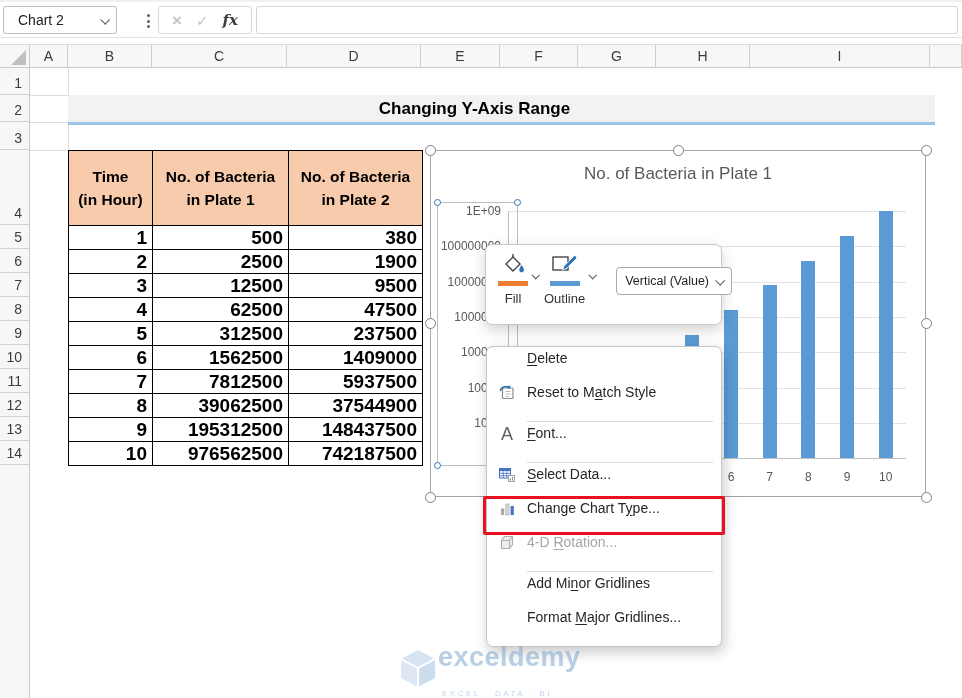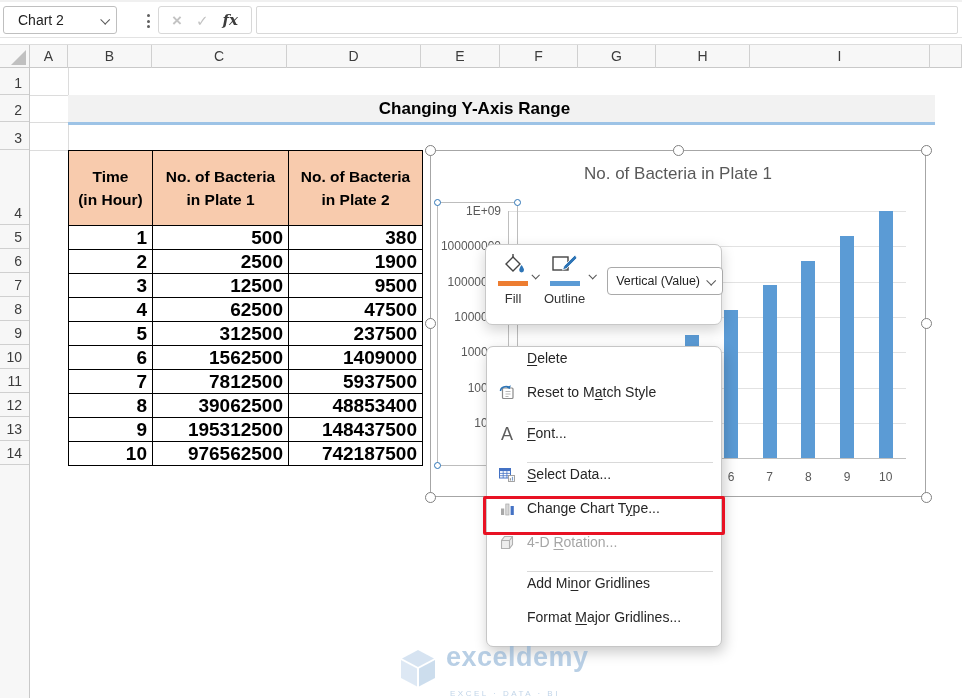--- a/index.html
+++ b/index.html
@@ -61,36 +61,36 @@
   
   .handle { position:absolute; width:11px; height:11px; border-radius:50%; background:#fff; border:1.8px solid #7f7f7f; z-index:14; cursor:grab; }
 
   
   .minitoolbar { position:absolute; left:485px; top:244px; width:237px; height:81px; background:#fff; border:1px solid #c8c8c8; border-radius:7px; box-shadow:0 5px 14px rgba(0,0,0,.18); z-index:20; display:flex; align-items:flex-start; padding:8px 8px 0 12px; }
   .tbtn { display:flex; flex-direction:column; align-items:center; cursor:pointer; }
   .tbtn .cbar { width:30px; height:5px; margin-top:2px; }
   .tbtn .tlab { font-size:13px; color:#333; margin-top:5px; }
   .tchev { margin:12px 6px 0 4px; }
   .tchev .chev { border-color:#555; width:6px; height:6px; }
-  .axisselect { margin-left:6px; margin-top:14px; height:28px; border:1px solid #a9a9a9; border-radius:4px; background:#fff; display:flex; align-items:center; gap:7px; padding:0 8px; font-size:12.5px; color:#1f1f1f; cursor:pointer; white-space:nowrap; }
+  .axisselect { margin-left:15px; margin-top:14px; height:28px; border:1px solid #a9a9a9; border-radius:4px; background:#fff; display:flex; align-items:center; gap:7px; padding:0 8px; font-size:12.5px; color:#1f1f1f; cursor:pointer; white-space:nowrap; }
 
   
   .ctxmenu { position:absolute; left:486px; top:346px; width:236px; background:#fff; border:1px solid #c6c6c6; border-radius:7px; box-shadow:2px 5px 14px rgba(0,0,0,.22); z-index:30; padding:3px 0; }
   .mitem { height:34px; display:flex; align-items:flex-start; cursor:pointer; }
   .mitem .micon { width:40px; display:flex; align-items:center; justify-content:center; flex:none; }
   .mitem .mtext { font-size:14px; color:#262626; white-space:nowrap; }
   .mitem.disabled .mtext { color:#a6a6a6; }
   .mitem .ak { text-decoration:underline; text-underline-offset:2px; }
   .msep { height:1px; background:#d9d9d9; margin:3px 8px 3px 40px; }
   .fonticon { font-size:18px; color:#5f5f5f; line-height:1; }
 
   .redbox { position:absolute; left:483px; top:496px; width:242px; height:39px; border:3px solid #e81123; border-radius:2px; z-index:40; pointer-events:none; }
 
   
-  .watermark { position:absolute; left:398px; top:644px; display:flex; align-items:center; gap:8px; z-index:50; opacity:.55; pointer-events:none; }
+  .watermark { position:absolute; left:398px; top:644px; display:flex; align-items:center; gap:0; z-index:50; opacity:.55; pointer-events:none; }
   .wmtext { display:flex; flex-direction:column; }
   .wmbrand { font-size:27px; font-weight:bold; color:#7fa8d0; line-height:1; letter-spacing:.5px; }
   .wmtag { font-size:8px; color:#8fb2d6; letter-spacing:2.5px; margin-top:18px; padding-left:4px; }
 </style>
 </head>
 <body>
 
 <div id="app">
 
   <div class="topbar">
@@ -205,21 +205,21 @@
           <td>1409000</td>
         </tr>
         <tr>
           <td>7</td>
           <td>7812500</td>
           <td>5937500</td>
         </tr>
         <tr>
           <td>8</td>
           <td>39062500</td>
-          <td>48853400</td>
+          <td>37544900</td>
         </tr>
         <tr>
           <td>9</td>
           <td>195312500</td>
           <td>148437500</td>
         </tr>
         <tr>
           <td>10</td>
           <td>976562500</td>
           <td>742187500</td>

